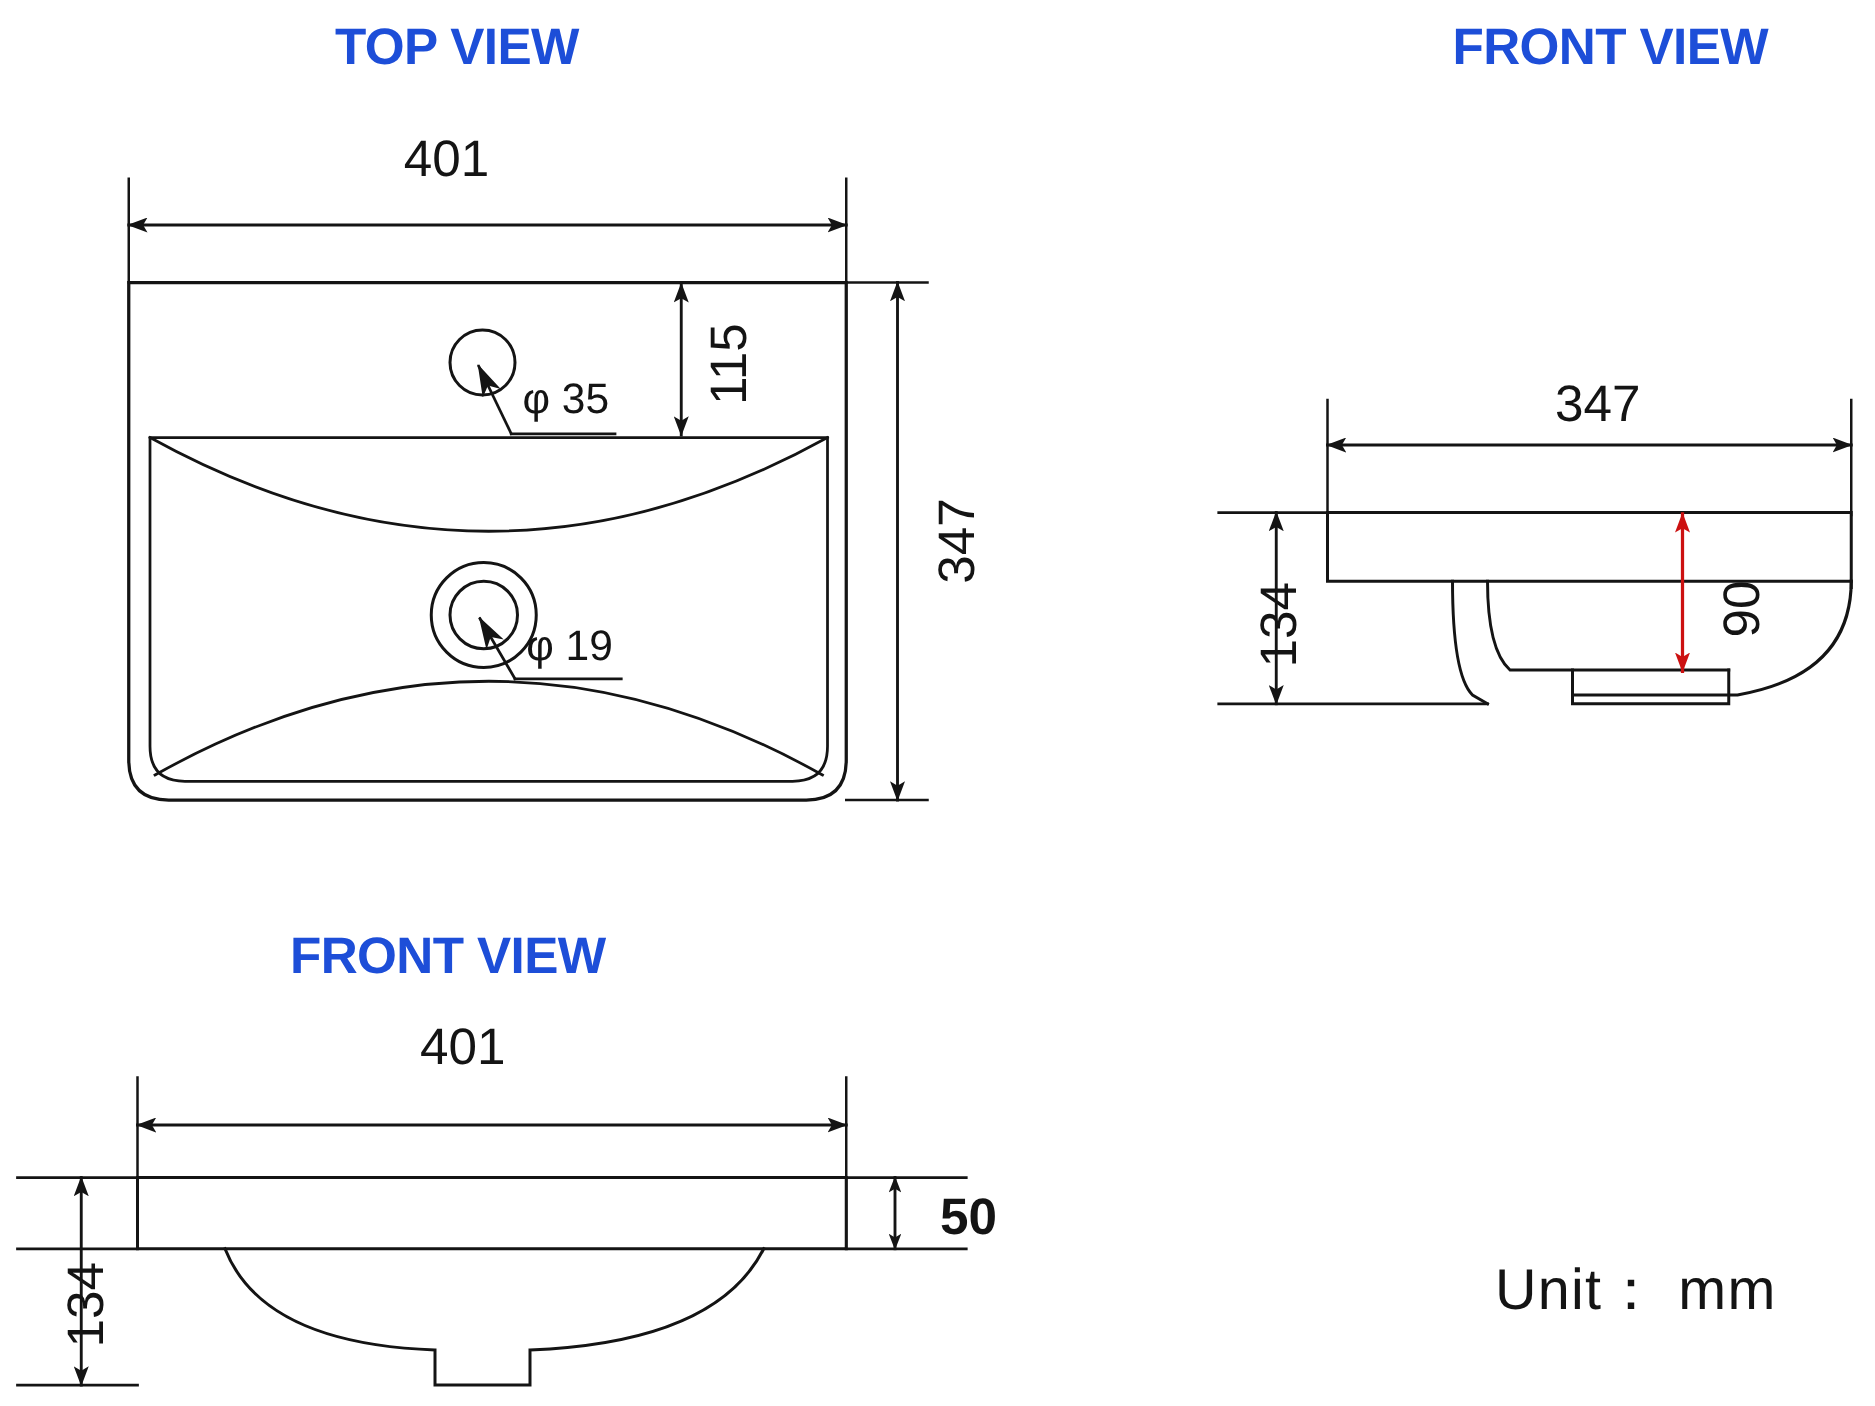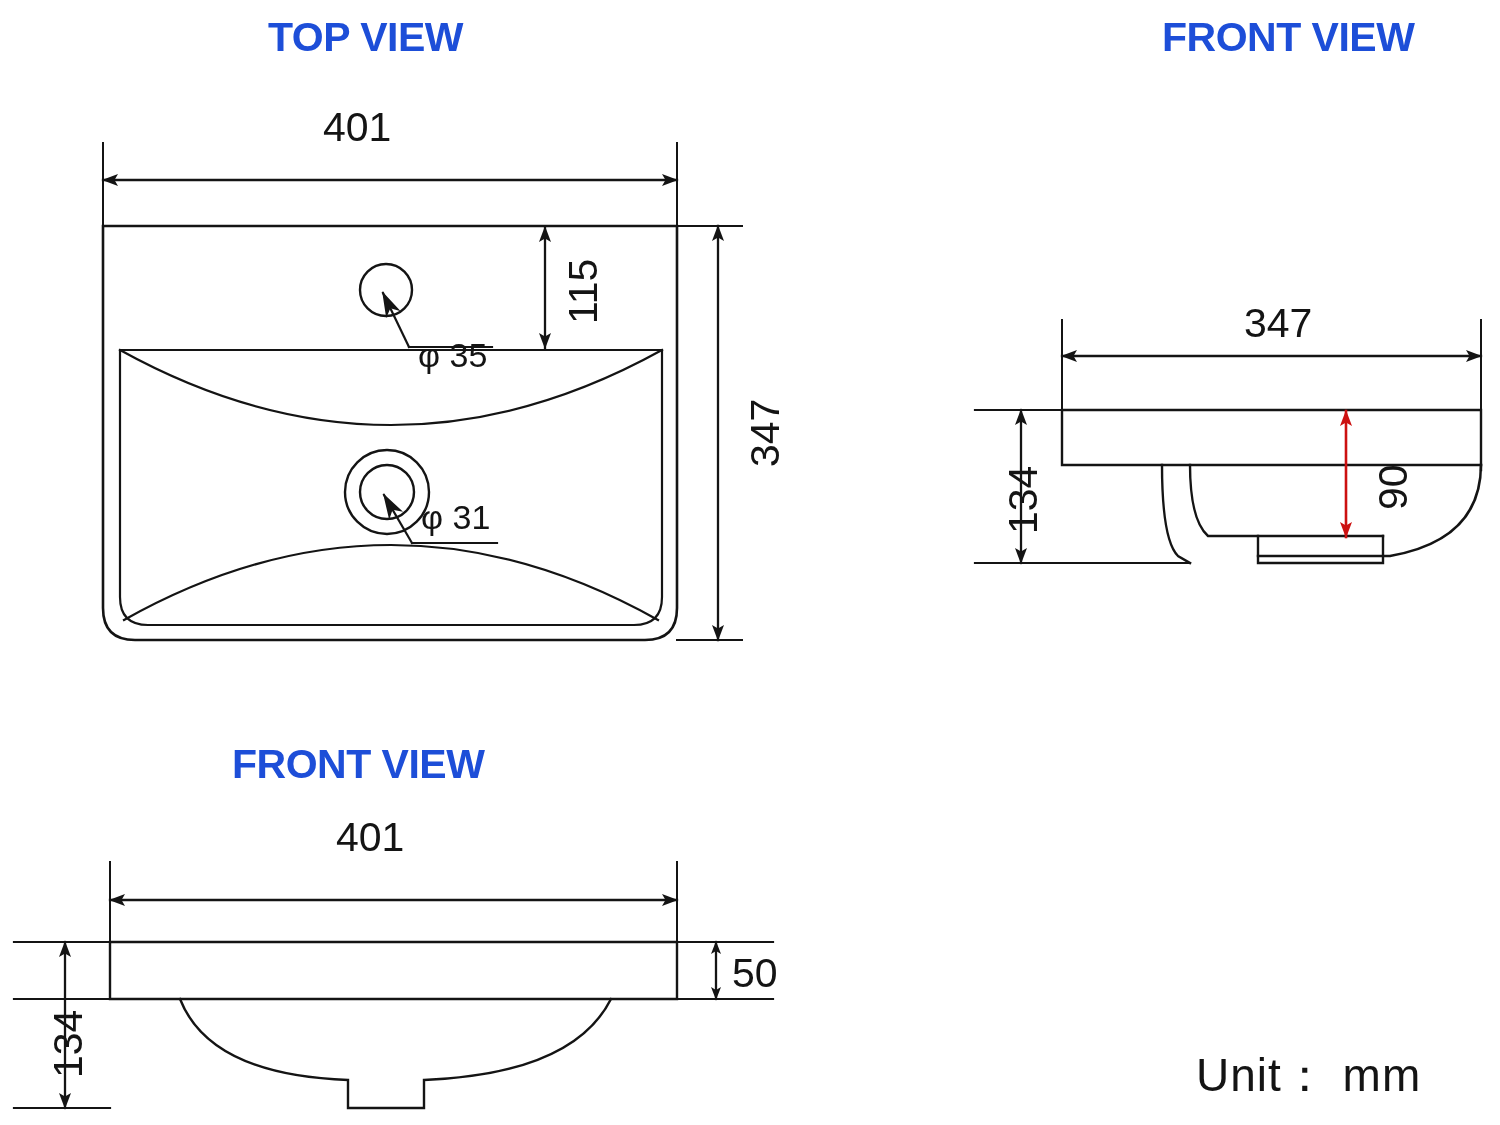--- a/index.html
+++ b/index.html
@@ -191,33 +191,33 @@
 </svg>
 
 <div class="view-title" style="left:268px; top:14px;">TOP VIEW</div>
 
 <div class="dim-text" style="left:323px; top:104px;">401</div>
 
 <div class="dim-text vert" style="left:742px; top:467px;">347</div>
 
 <div class="dim-text vert" style="left:560px; top:324px;">115</div>
 
-<div class="dim-text small" style="left:418px; top:300px;margin-top:36px;">φ 35</div>
-
-<div class="dim-text small" style="left:421px; top:498px;">φ 31</div>
+<div class="dim-text small" style="left:418px; top:300px;">φ 35</div>
+
+<div class="dim-text small" style="left:421px; top:498px;">φ 19</div>
 
 <div class="view-title" style="left:1162px; top:14px;">FRONT VIEW</div>
 
 <div class="dim-text" style="left:1244px; top:300px;">347</div>
 
 <div class="dim-text vert" style="left:1000px; top:534px;">134</div>
 
 <div class="dim-text vert" style="left:1370px; top:510px;">90</div>
 
 <div class="view-title" style="left:232px; top:741px;">FRONT VIEW</div>
 
 <div class="dim-text" style="left:336px; top:814px;">401</div>
 
 <div class="dim-text vert" style="left:45px; top:1078px;">134</div>
 
-<div class="dim-text" style="left:732px; top:950px;">50</div>
-
-<div class="unit-text" style="left:1196px; top:1045px;">Unit： mm</div>
+<div class="dim-text" style="left:752px; top:950px;font-weight:bold;">50</div>
+
+<div class="unit-text" style="left:1196px; top:1001px;">Unit： mm</div>
 
 </body></html>

